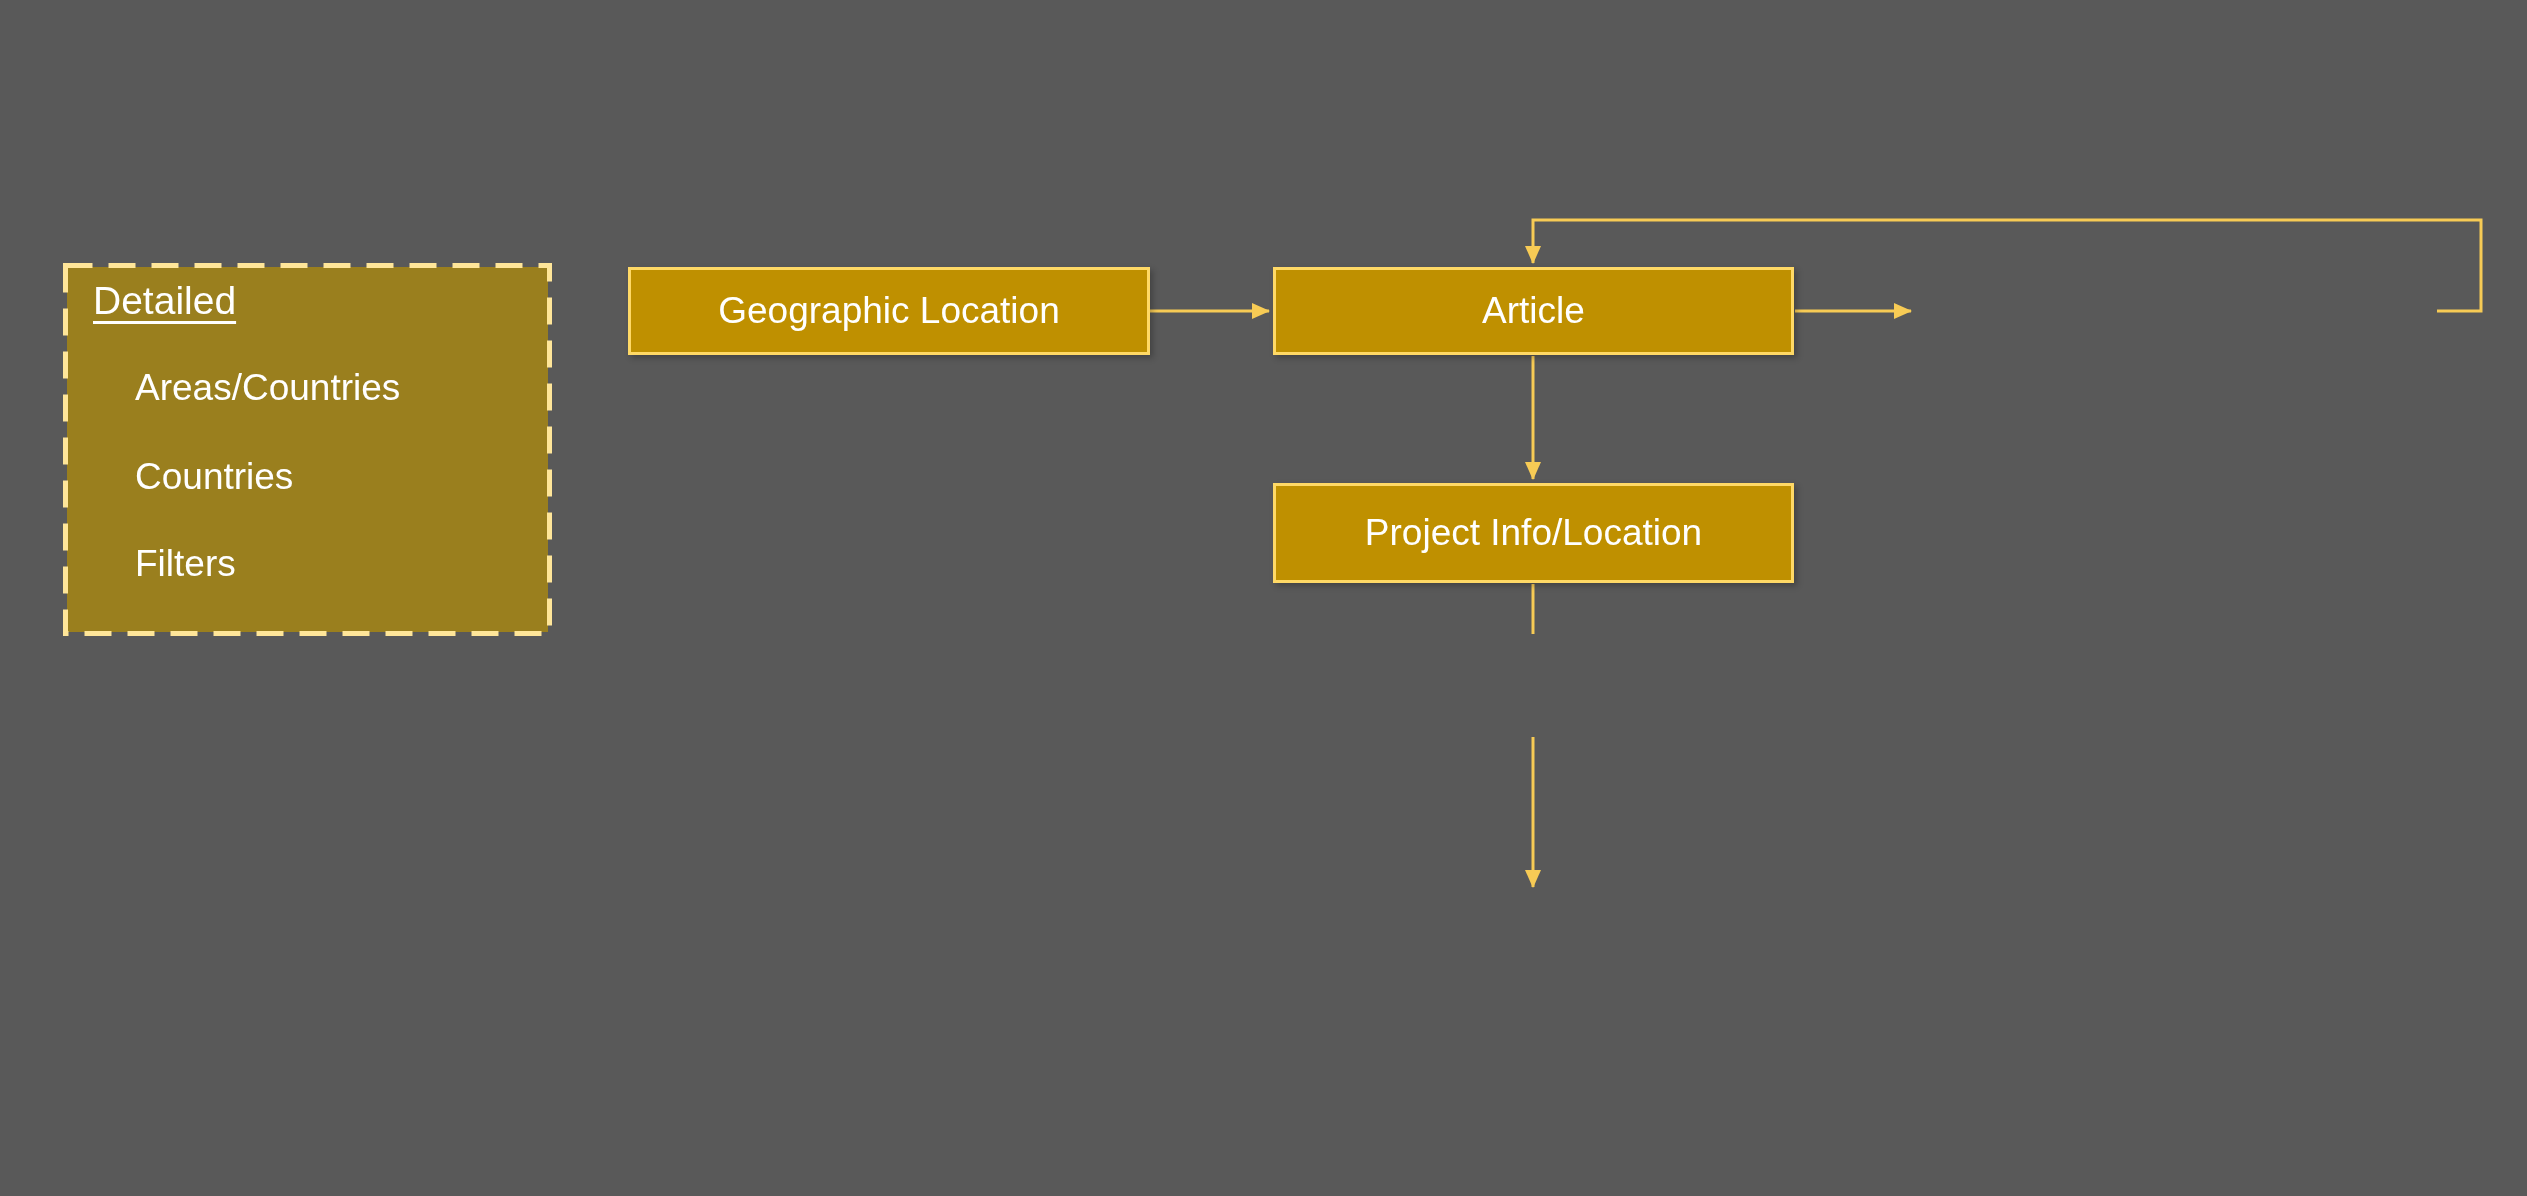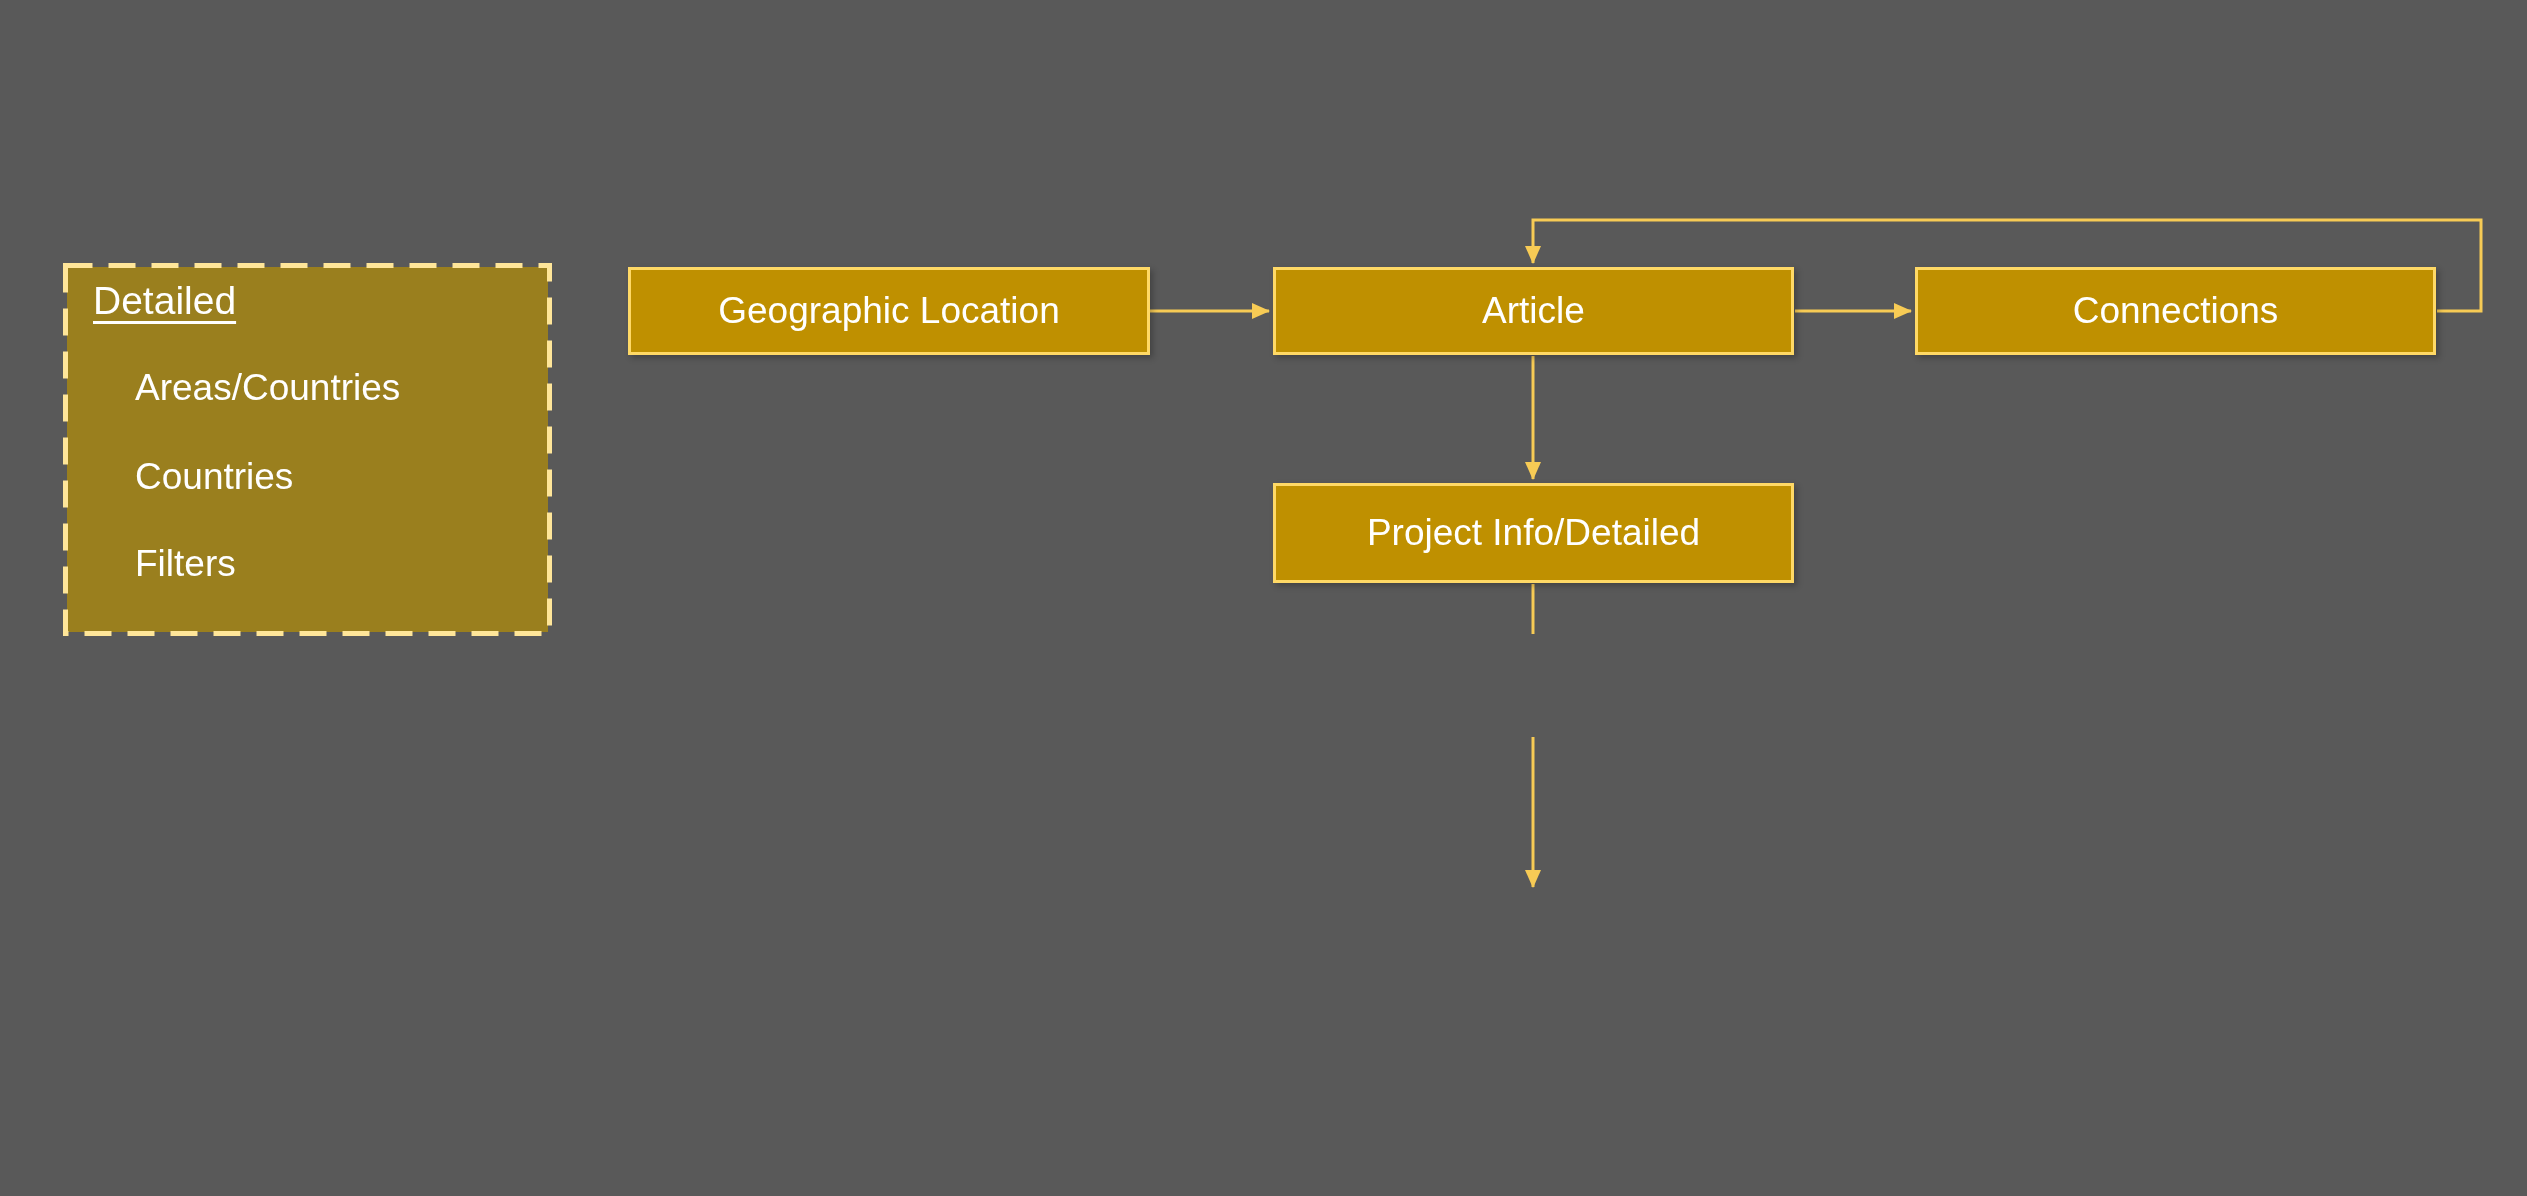--- a/index.html
+++ b/index.html
@@ -115,23 +115,20 @@
   </div>
 
   <div class="node" style="left:628px; top:267px; width:522px; height:88px;">
     <span class="node-label">Geographic Location</span>
   </div>
 
   <div class="node" style="left:1273px; top:267px; width:521px; height:88px;">
     <span class="node-label">Article</span>
   </div>
 
-  <div class="node" style="left:1915px; top:267px; width:521px; height:88px;">
-    <span class="node-label">Connections</span>
-  </div>
 
   <div class="node" style="left:1273px; top:483px; width:521px; height:100px;">
-    <span class="node-label">Project Info/Detailed</span>
+    <span class="node-label">Project Info/Location</span>
   </div>
 
 
 
 </div>
 
 </body></html>

